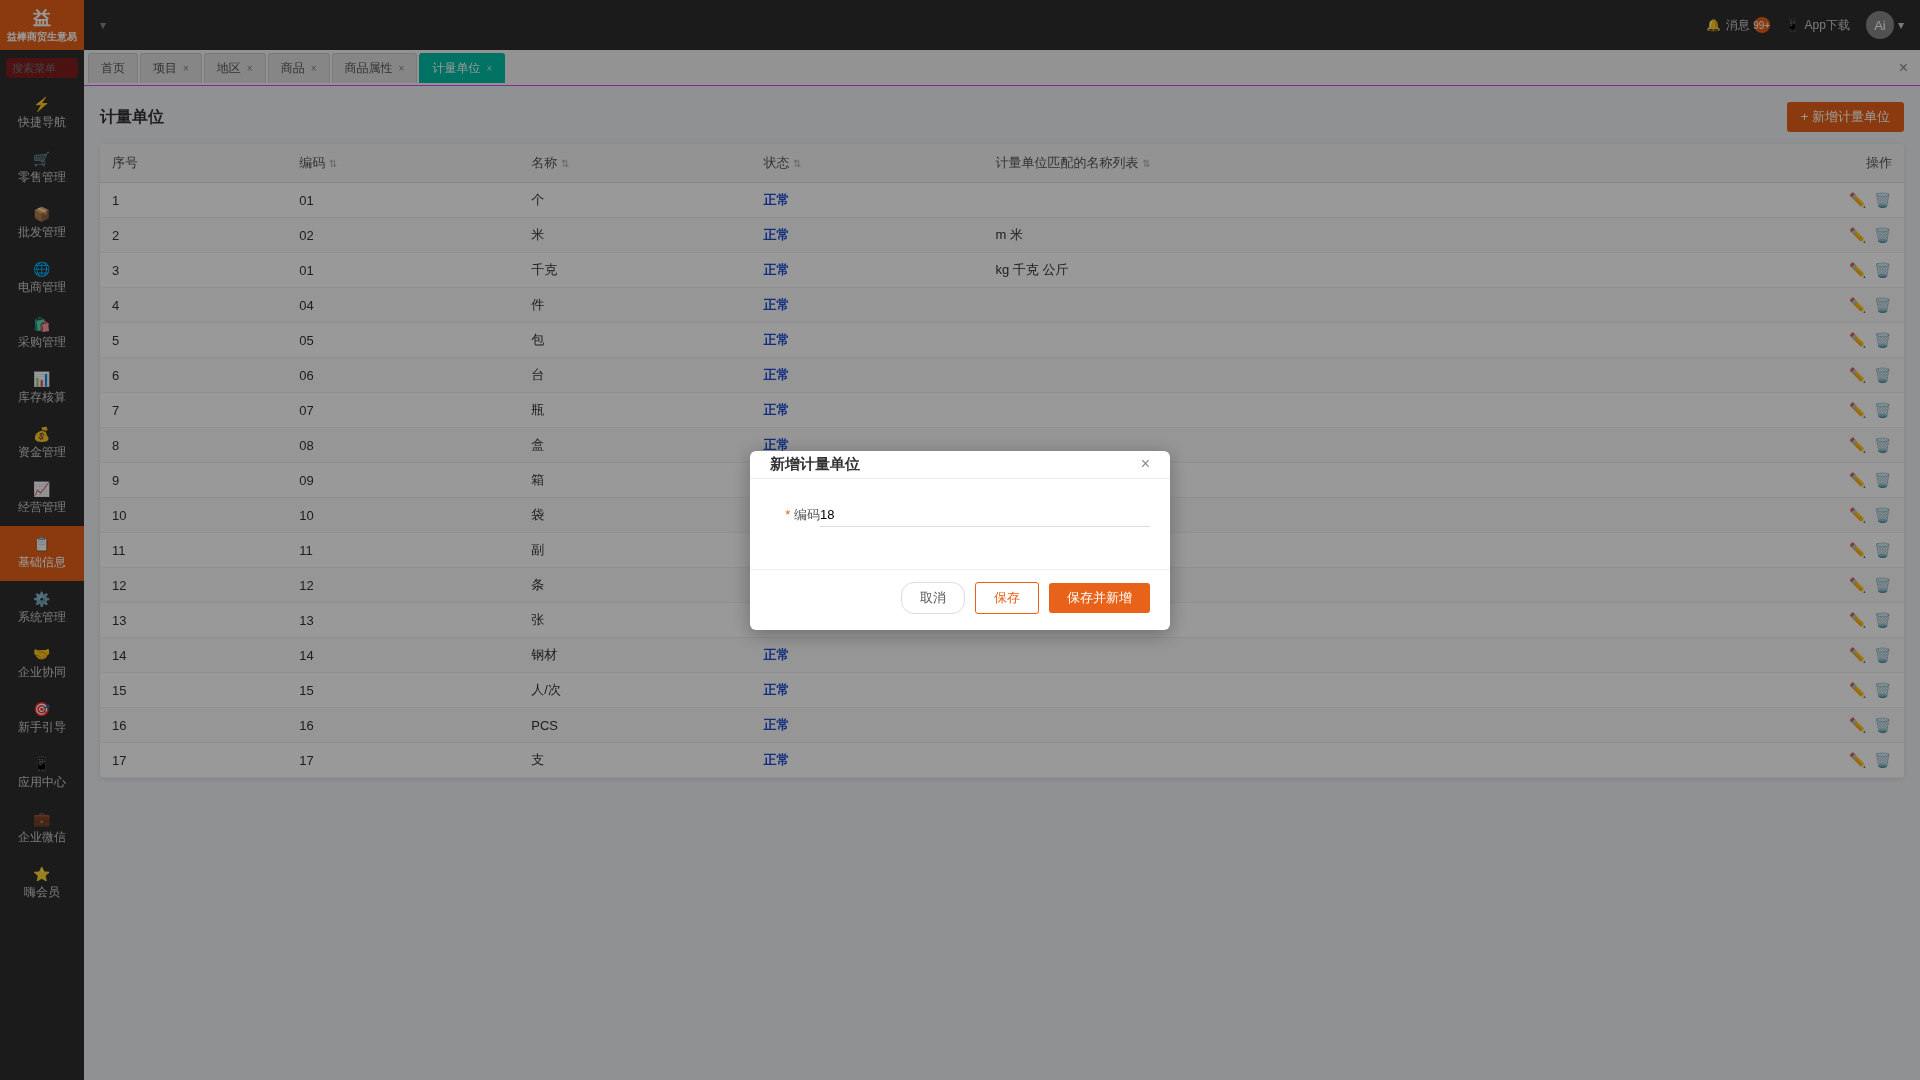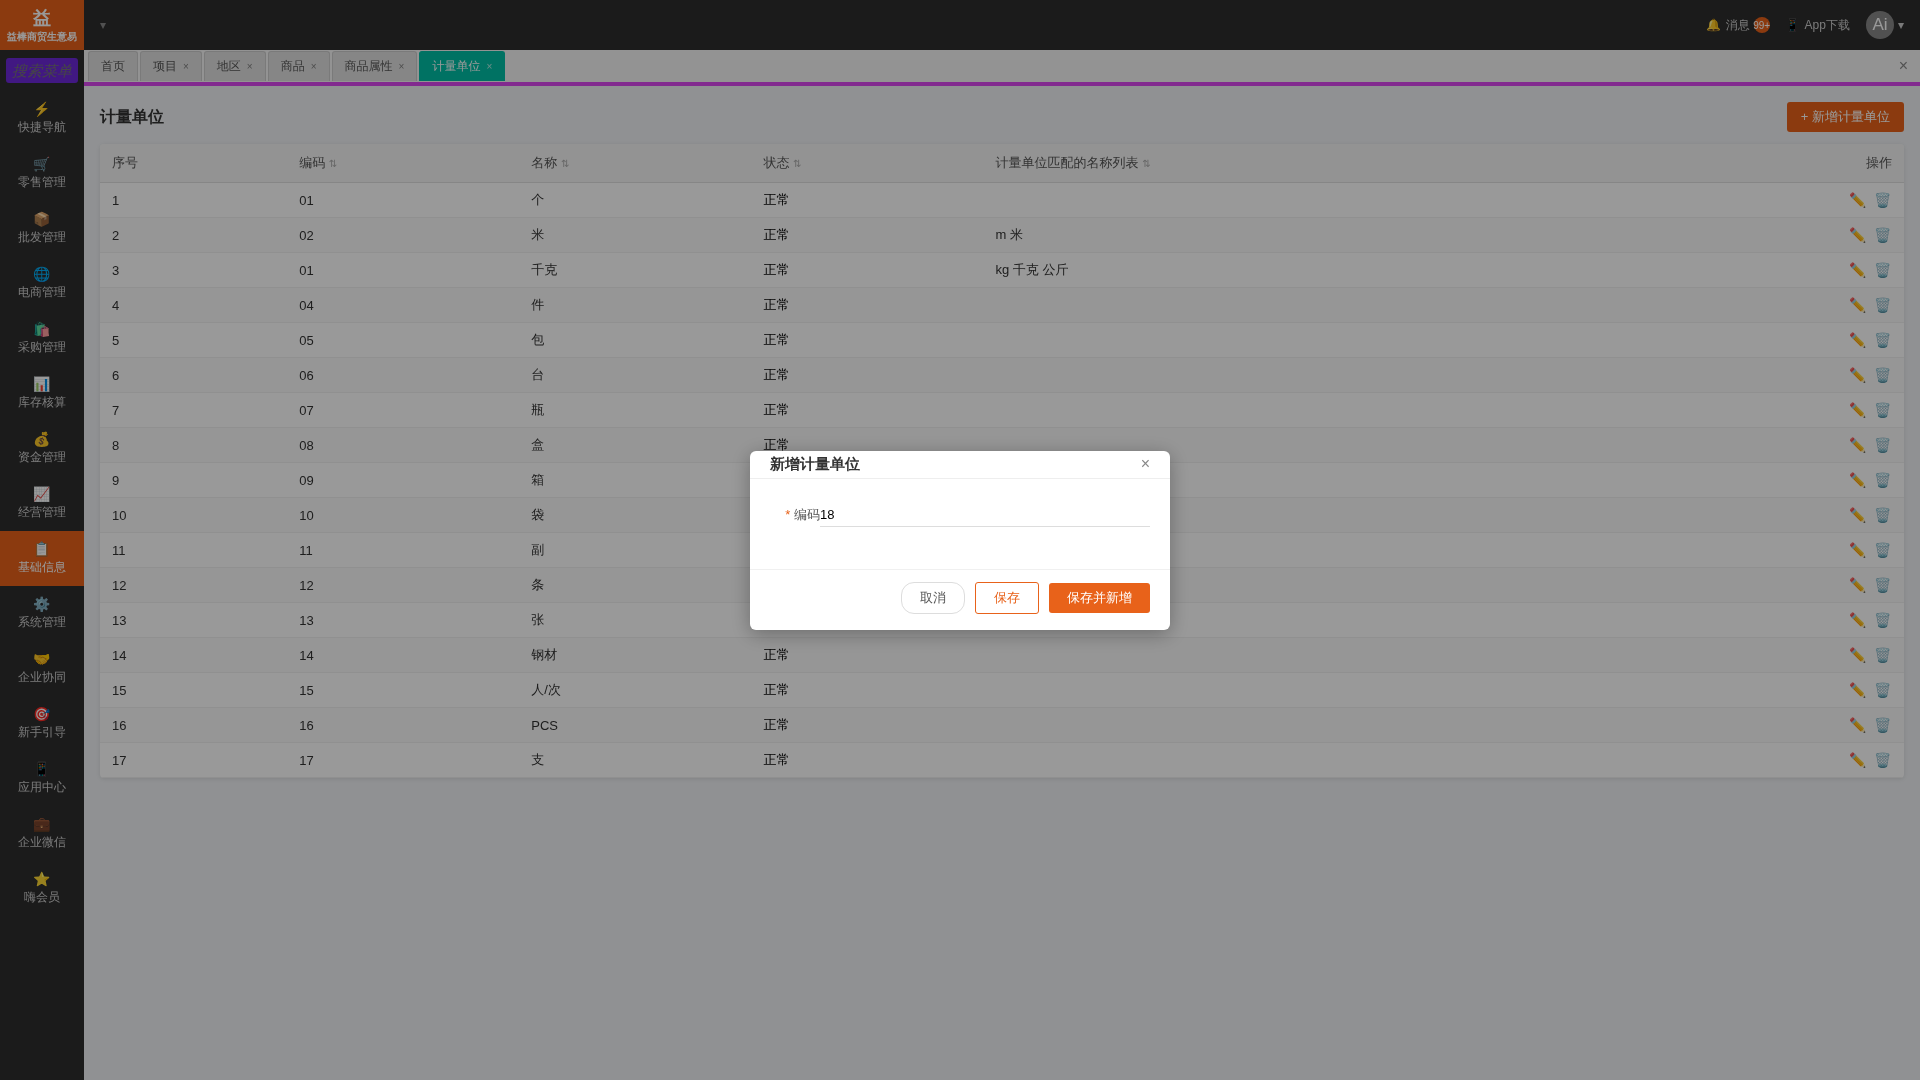--- a/index.html
+++ b/index.html
@@ -3,59 +3,59 @@
   <meta charset="utf-8">
   <style>
     * { margin: 0; padding: 0; box-sizing: border-box; }
     body { font-family: "Microsoft YaHei", Arial, sans-serif; font-size: 13px; background: #f0f2f5; width: 1920px; height: 1080px; overflow: hidden; display: flex; }
 
     
     .sidebar { width: 84px; background: #2d2d2d; height: 1080px; flex-shrink: 0; display: flex; flex-direction: column; align-items: center; padding-top: 0; }
     .sidebar-logo { width: 100%; height: 50px; background: #e8621a; display: flex; align-items: center; justify-content: center; color: white; font-size: 12px; font-weight: bold; flex-direction: column; }
     .sidebar-logo-icon { font-size: 18px; }
     .sidebar-search { width: 100%; padding: 8px 6px; }
-    .sidebar-search input { width: 100%; background: #6d28d9; border: none; border-radius: 3px; color: #aaa; padding: 4px 6px; font-size: 15px; outline: none; font-style: italic; }
+    .sidebar-search input { width: 100%; background: #7f1d1d; border: none; border-radius: 3px; color: #aaa; padding: 4px 6px; font-size: 11px; outline: none; }
     .sidebar-nav-item { width: 100%; padding: 10px 4px; text-align: center; color: #ccc; cursor: pointer; font-size: 12px; display: flex; flex-direction: column; align-items: center; gap: 2px; }
     .sidebar-nav-item.active { background: #e8621a; color: white; }
     .sidebar-nav-icon { font-size: 14px; }
 
     
     .main { flex: 1; display: flex; flex-direction: column; height: 1080px; overflow: hidden; }
 
     
     .topbar { height: 50px; background: #2d2d2d; display: flex; align-items: center; justify-content: space-between; padding: 0 16px; flex-shrink: 0; }
     .topbar-left { display: flex; align-items: center; gap: 12px; color: #aaa; font-size: 12px; }
     .topbar-right { display: flex; align-items: center; gap: 16px; color: #ccc; font-size: 12px; }
     .topbar-badge { background: #e8621a; color: white; border-radius: 50%; width: 16px; height: 16px; font-size: 10px; display: flex; align-items: center; justify-content: center; }
     .topbar-app { display: flex; align-items: center; gap: 4px; cursor: pointer; }
     .topbar-user { display: flex; align-items: center; gap: 4px; cursor: pointer; }
-    .avatar { width: 28px; height: 28px; border-radius: 50%; background: #888; display: flex; align-items: center; justify-content: center; color: white; font-size: 17px; }
-
-    
-    .tabs { height: 36px; background: #f5f5f5; display: flex; align-items: center; border-bottom: 4px solid #d946ef; flex-shrink: 0; padding: 0 4px; gap: 2px; }
+    .avatar { width: 28px; height: 28px; border-radius: 50%; background: #888; display: flex; align-items: center; justify-content: center; color: white; font-size: 13px; }
+
+    
+    .tabs { height: 36px; background: #f5f5f5; display: flex; align-items: center; border-bottom: 1px solid #d946ef; flex-shrink: 0; padding: 0 4px; gap: 2px; }
     .tab { height: 30px; padding: 0 12px; display: flex; align-items: center; gap: 6px; border-radius: 3px 3px 0 0; cursor: pointer; font-size: 12px; background: #e0e0e0; color: #555; border: 1px solid #ccc; border-bottom: none; }
     .tab.active { background: #00bfa5; color: white; border-color: #00bfa5; }
     .tab-close { font-size: 10px; color: inherit; opacity: 0.7; cursor: pointer; }
     .tabs-close-all { margin-left: auto; font-size: 16px; color: #888; cursor: pointer; padding: 0 8px; }
 
     
     .page-content { flex: 1; padding: 16px; overflow: auto; position: relative; }
     .page-header { display: flex; align-items: center; justify-content: space-between; margin-bottom: 12px; }
     .page-title { font-size: 16px; font-weight: bold; color: #333; }
     .btn-add { background: #e8621a; color: white; border: none; padding: 6px 14px; border-radius: 3px; cursor: pointer; font-size: 13px; }
 
     
     .table-wrapper { background: white; border-radius: 4px; overflow: hidden; box-shadow: 0 1px 4px rgba(0,0,0,0.1); }
     table { width: 100%; border-collapse: collapse; }
     thead tr { background: #f5f5f5; }
     th { padding: 10px 12px; text-align: left; font-size: 13px; color: #555; border-bottom: 1px solid #e0e0e0; font-weight: normal; white-space: nowrap; }
     th .sort-icon { color: #aaa; font-size: 10px; cursor: pointer; }
     tbody tr:nth-child(even) { background: #fafafa; }
     td { padding: 8px 12px; font-size: 13px; color: #333; border-bottom: 1px solid #f0f0f0; }
-    .status-normal { color: #000000; }
+    .status-normal { color: #1d4ed8; font-weight: bold; }
     .action-icons { display: flex; gap: 8px; }
     .action-icon { color: #888; cursor: pointer; font-size: 14px; }
 
     
     .pagination { display: flex; align-items: center; justify-content: flex-end; padding: 12px 16px; gap: 8px; font-size: 13px; color: #555; }
     .pagination-select { border: 1px solid #ddd; border-radius: 3px; padding: 2px 6px; font-size: 12px; }
     .pagination-btn { width: 24px; height: 24px; display: flex; align-items: center; justify-content: center; border: 1px solid #ddd; border-radius: 3px; cursor: pointer; color: #555; }
     .pagination-input { width: 40px; border: 1px solid #ddd; border-radius: 3px; text-align: center; padding: 2px 4px; }
 
     

